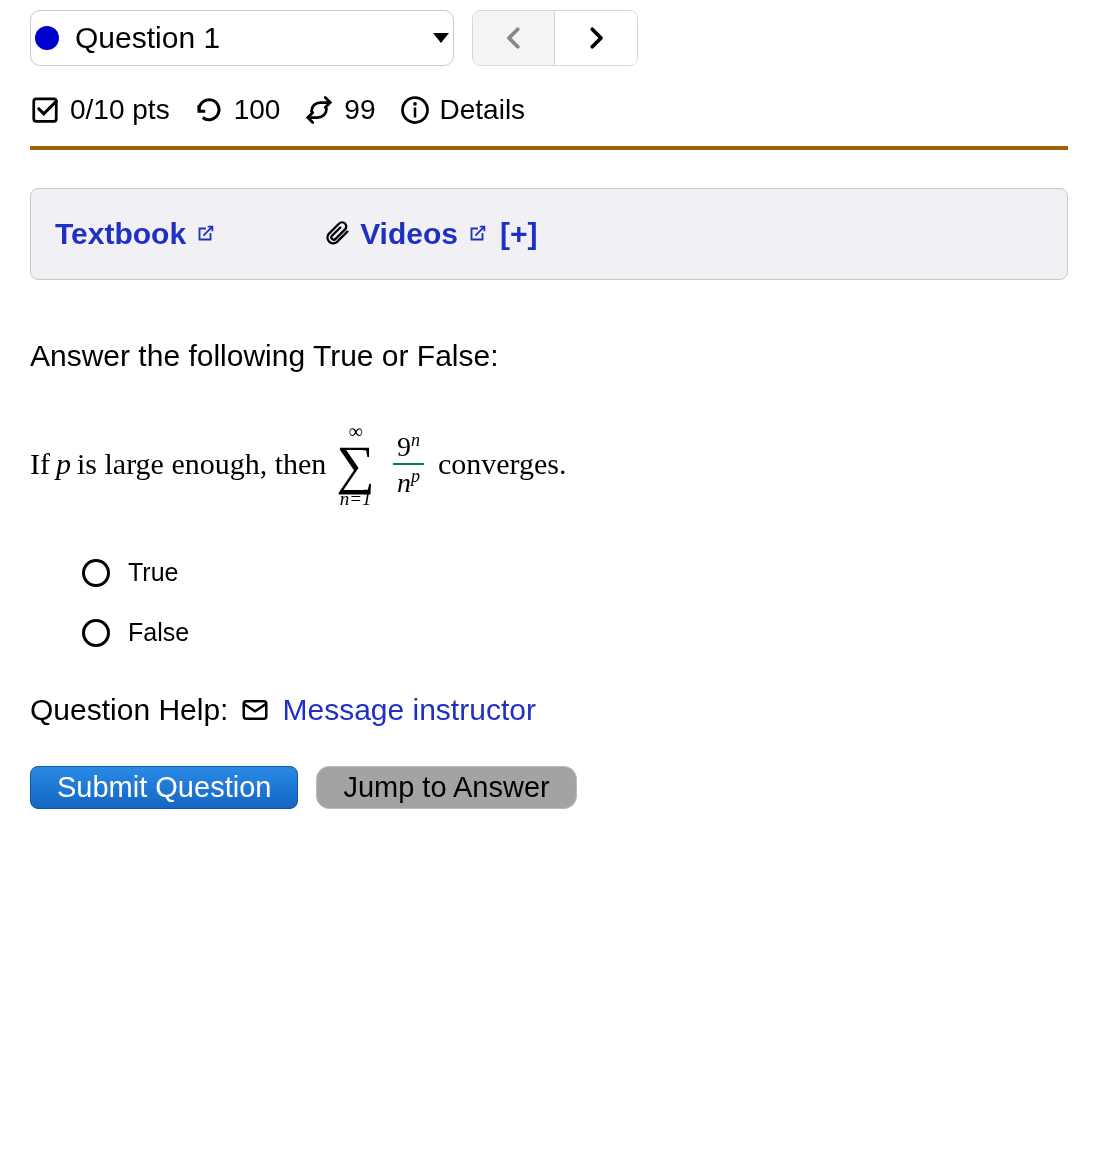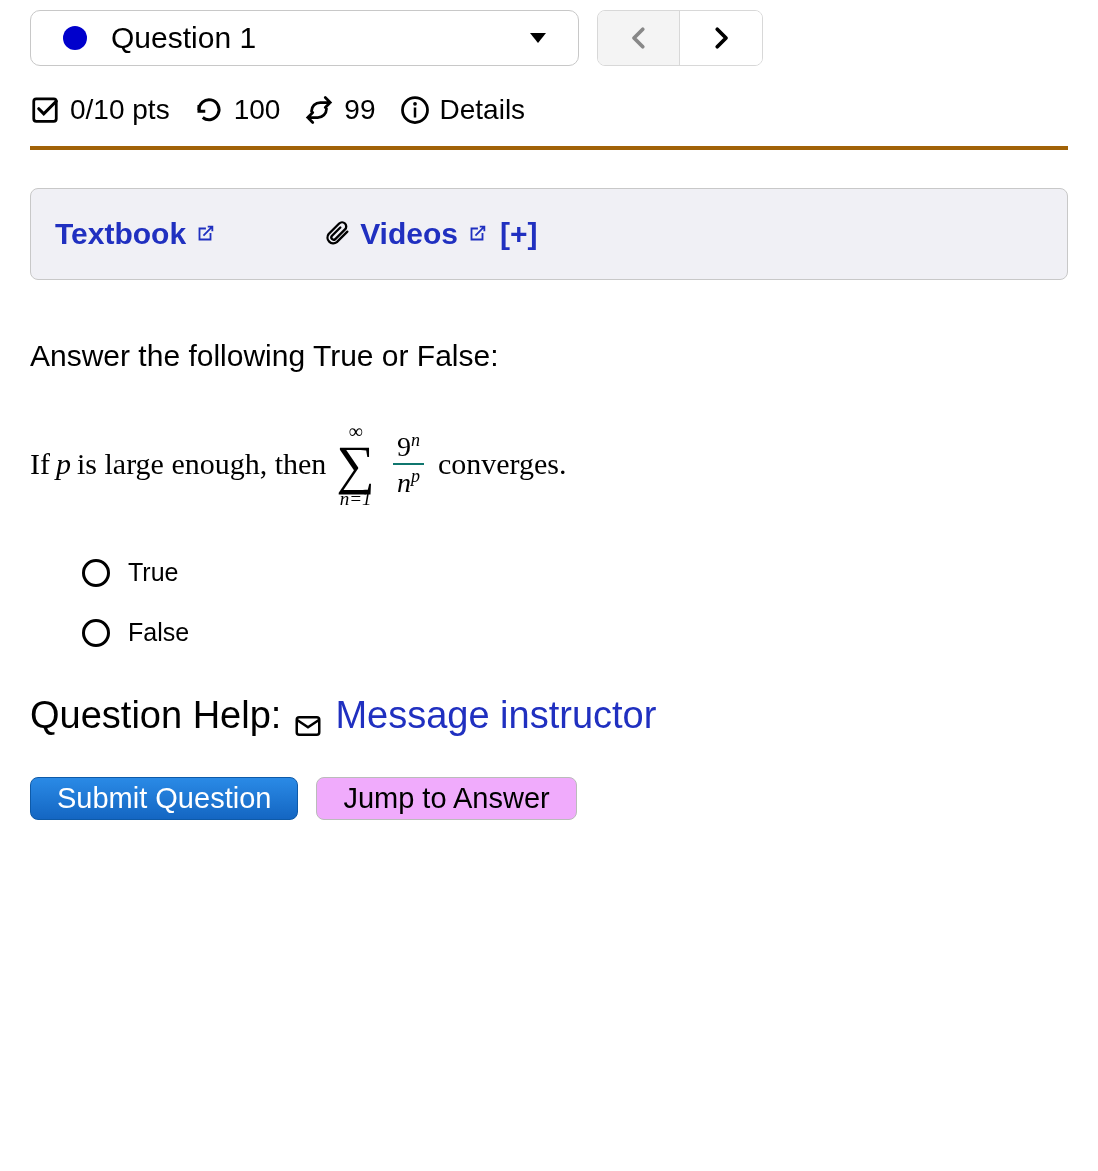--- a/index.html
+++ b/index.html
@@ -14,25 +14,24 @@
       display: flex;
       gap: 18px;
       align-items: stretch;
       margin-bottom: 28px;
     }
     .question-selector {
       display: flex;
       align-items: center;
       border: 1px solid #c8c8c8;
       border-radius: 10px;
-      padding: 10px 32px;
-      width: 549px;
+      padding: 10px 4px;
+      width: 424px;
       background: #fff;
       cursor: pointer;
-      gap: 8px;
     }
     .status-dot {
       width: 24px;
       height: 24px;
       border-radius: 50%;
       background: #0000cc;
       margin-right: 16px;
     }
     .question-selector .label {
       flex: 1;
@@ -112,36 +111,36 @@
     .frac .num, .frac .den { font-size: 28px; padding: 2px 4px; }
     .frac .num { border-bottom: 2px solid #0f766e; }
     .frac .sup { font-size: 18px; vertical-align: super; font-style: italic; }
     .options { margin: 48px 0 40px 52px; display: flex; flex-direction: column; gap: 26px; }
     .option { display: flex; align-items: center; gap: 18px; font-size: 25px; cursor: pointer;}
     .radio-circle {
       width: 28px; height: 28px;
       border: 3px solid #000;
       border-radius: 50%;
     }
-    .help-row { font-size: 38px; margin-top: 20px; display: flex; align-items: flex-end; gap: 12px; }
+    .help-row { font-size: 30px; margin-top: 20px; display: flex; align-items: center; gap: 12px; }
     .button-row { margin-top: 36px; display: flex; gap: 18px; }
     .btn {
       font-size: 29px;
       padding: 4px 26px;
       border-radius: 8px;
       border: 1px solid #bbb;
       cursor: pointer;
     }
     .btn-primary {
       background: #1976d2;
       background: linear-gradient(#2a8ae6, #1466c2);
       color: #fff;
       border: 1px solid #0e5aa8;
     }
-    .btn-secondary { background: #f0abfc; color: #000; }
+    .btn-secondary { background: #a3a3a3; color: #000; border-radius: 13px; }
     svg.ico { width: 30px; height: 30px; }
   </style>
 </head>
 <body>
 
 <div class="top-row">
   <div class="question-selector">
     <span class="status-dot"></span>
     <span class="label">Question 1</span>
     <span class="dropdown-caret"></span>

